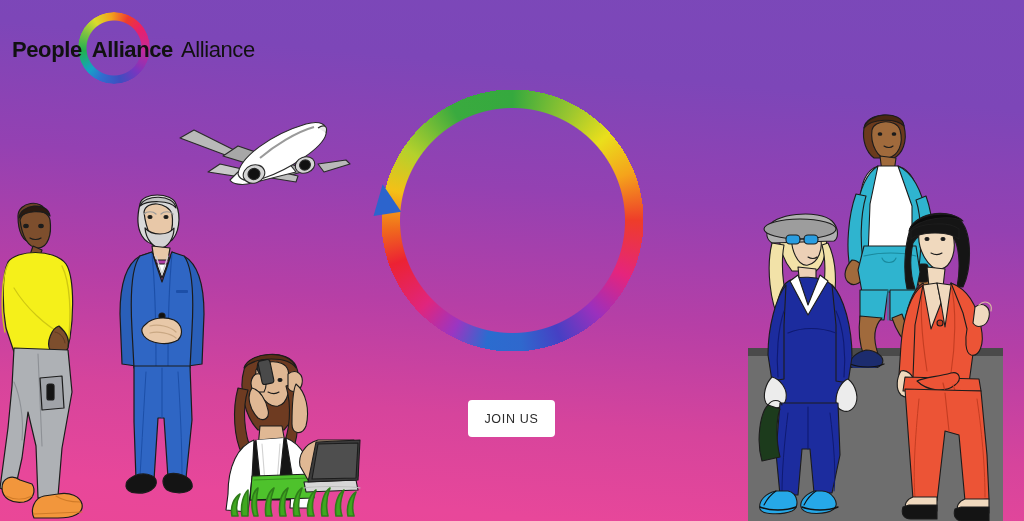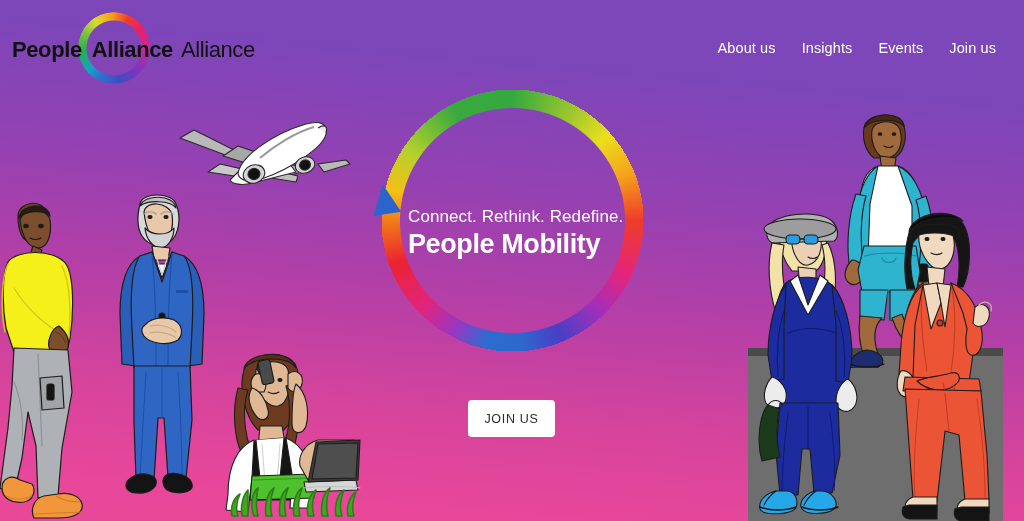--- a/index.html
+++ b/index.html
@@ -160,26 +160,20 @@
 
   <div class="header">
 
     <div class="logo-wrap">
       <div class="logo-ring"></div>
       <div class="logo-text">
         <span class="w1">People</span><span class="w2">Alliance</span><span class="w3">Alliance</span>
       </div>
     </div>
 
-    <nav class="nav">
-      <a href="#">About us</a>
-      <a href="#">Insights</a>
-      <a href="#">Events</a>
-      <a href="#">Join us</a>
-    </nav>
   </div>
 
   <div class="illus plane">
     <svg width="185" height="80" viewBox="0 0 185 80">
       <g stroke="#2a2a2a" stroke-width="1.1" stroke-linejoin="round">
         <path d="M12 26 L60 44 L70 40 L26 18 Z" fill="#b9b9b9"></path>
         <path d="M150 52 L178 48 L182 52 L156 60 Z" fill="#b9b9b9"></path>
         <path d="M40 60 L92 68 L96 62 L52 52 Z" fill="#c9c9c9"></path>
         <path d="M55 44 L120 64 L140 58 L70 34 Z" fill="#a7a7a7"></path>
         <path d="M78 62 L128 70 L130 64 L86 54 Z" fill="#bdbdbd"></path>
@@ -418,21 +412,17 @@
         <path d="M72 294 C66 296 62 302 66 306 L96 308 L96 294 Z" fill="#f0d9be"></path>
         <path d="M10 302 C8 308 10 314 18 314 L44 314 L44 300 L16 300 Z" fill="#141414"></path>
         <path d="M62 304 C60 310 62 316 70 316 L96 316 L96 302 L68 302 Z" fill="#141414"></path>
       </g>
     </svg>
   </div>
 
   <div class="hero">
     <div class="ring"></div>
     <div class="ring-arrow"></div>
-    <div class="hero-copy">
-      <div class="line1">Connect. Rethink. Redefine.</div>
-      <div class="line2">People Mobility</div>
-    </div>
   </div>
 
   <button class="cta">JOIN US</button>
 
 </div>
 
 </body></html>

